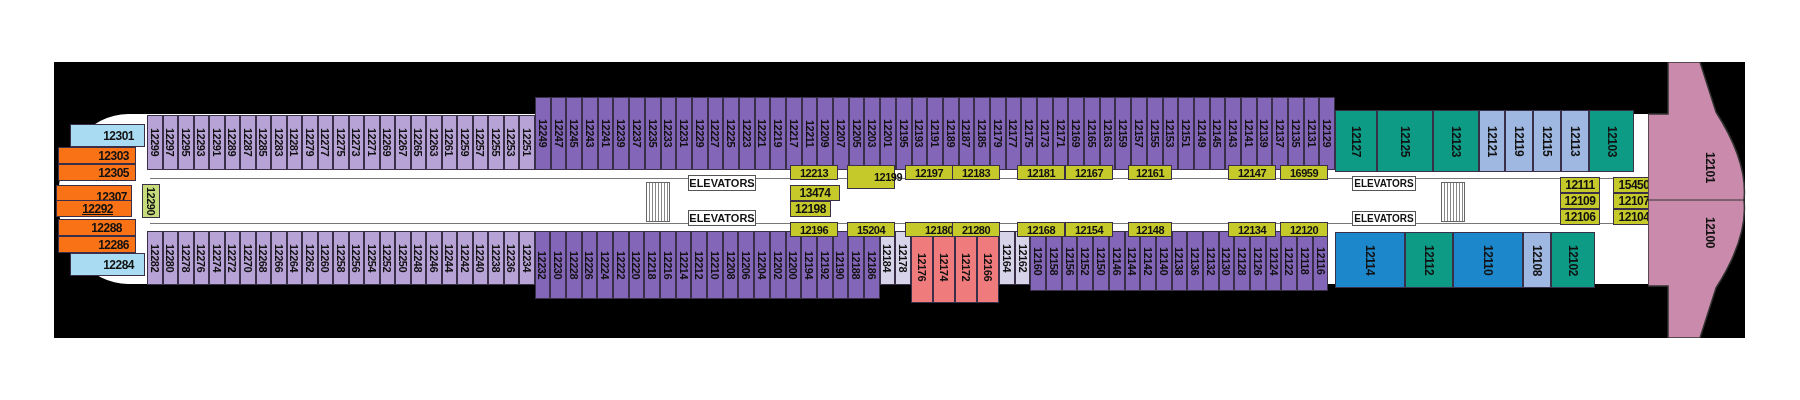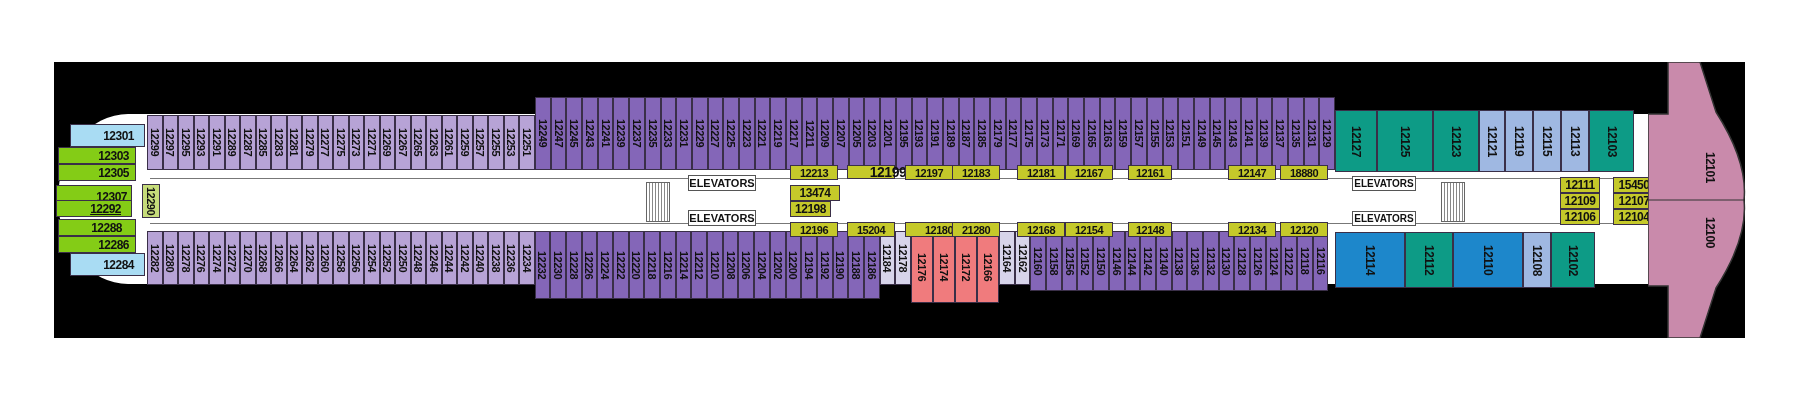--- a/index.html
+++ b/index.html
@@ -5,21 +5,21 @@
   html,body{margin:0;padding:0;background:#fff;}
   body{width:1800px;height:400px;position:relative;overflow:hidden;font-family:"Liberation Sans",sans-serif;}
   #frame{position:absolute;left:54px;top:62px;width:1691px;height:276px;background:#000;}
   .abs{position:absolute;box-sizing:border-box;}
   .hull{position:absolute;left:58px;top:114px;width:1640px;height:170px;background:#fff;border-radius:70px 0 0 70px / 85px 0 0 85px;}
   .cab{position:absolute;box-sizing:border-box;border:1px solid #3a2f48;display:flex;align-items:center;justify-content:center;font-weight:bold;color:#111;font-size:12px;letter-spacing:-0.5px;}
   .v{writing-mode:vertical-rl;}
   .lp{background:#b7a3d6;}
   .dp{background:#8466b8;}
   .lb{background:#a9dcf3;}
-  .red{background:#84cc16;}
+  .red{background:#f97316;}
   .ylw{background:#c5c92a;}
   .lgn{background:#c6dc7a;}
   .teal{background:#0d9b86;}
   .blue{background:#1d87cb;}
   .pb{background:#9fb8e2;}
   .salmon{background:#f07b7d;}
   .pale{background:#d7d4ea;}
   .elev{position:absolute;box-sizing:border-box;background:#fff;border:1px solid #555;font-weight:bold;font-size:11px;display:flex;align-items:center;justify-content:center;color:#111;}
   .corr{position:absolute;background:#fff;border-top:1px solid #777;border-bottom:1px solid #777;}
   .stair{position:absolute;box-sizing:border-box;border:1px solid #666;background:repeating-linear-gradient(90deg,#fff 0 2px,#888 2px 3px);}
@@ -29,21 +29,21 @@
 
 <div id="frame"></div>
 <div class="hull"></div>
 
 <div class="corr" style="left:150px;top:178px;width:1480px;height:44px;"></div>
 
 <div class="cab lb" style="left:70px;top:124px;width:75px;height:23px;justify-content:flex-end;padding-right:10px;">12301</div>
 <div class="cab red" style="left:58px;top:147px;width:78px;height:17px;justify-content:flex-end;padding-right:6px;">12303</div>
 <div class="cab red" style="left:58px;top:164px;width:78px;height:17px;justify-content:flex-end;padding-right:6px;">12305</div>
 <div class="cab red" style="left:56px;top:185px;width:76px;height:23px;justify-content:flex-end;padding-right:4px;">12307</div>
-<div class="cab red" style="left:56px;top:200px;width:76px;height:17px;justify-content:flex-end;padding-right:10px;text-decoration:underline;">12292</div>
+<div class="cab red" style="left:56px;top:200px;width:76px;height:17px;justify-content:flex-end;padding-right:18px;text-decoration:underline;">12292</div>
 <div class="cab red" style="left:58px;top:219px;width:78px;height:17px;justify-content:flex-end;padding-right:13px;">12288</div>
 <div class="cab red" style="left:58px;top:236px;width:78px;height:17px;justify-content:flex-end;padding-right:6px;">12286</div>
 <div class="cab lb" style="left:70px;top:253px;width:75px;height:23px;justify-content:flex-end;padding-right:10px;">12284</div>
 <div class="cab lgn v" style="left:142px;top:184px;width:18px;height:34px;font-size:11px;">12290</div>
 
 <div id="topLight" class="abs" style="left:147px;top:115px;height:55px;display:flex;">
     <div class="cab v lp" style="position: relative; width: 15.5px; height: 55px; font-size: 11px;">
       <span>12299</span>
     </div>
     <div class="cab v lp" style="position: relative; width: 15.5px; height: 55px; font-size: 11px;">
@@ -502,21 +502,21 @@
   </div>
 
 <div class="elev" style="left:688px;top:175px;width:68px;height:16px;">ELEVATORS</div>
 <div class="elev" style="left:688px;top:210px;width:68px;height:16px;">ELEVATORS</div>
 <div class="stair" style="left:646px;top:182px;width:24px;height:40px;"></div>
 
 <div id="innerTop" class="abs" style="left:0;top:0;">
     <div class="cab ylw" style="position: absolute; width: 48px; height: 15px; font-size: 11px; left: 790px; top: 165px;">
       <span>12213</span>
     </div>
-    <div class="cab ylw" style="position: absolute; width: 48px; height: 14px; font-size: 14px; left: 847px; top: 165px; padding-left: 34px;">
+    <div class="cab ylw" style="position: absolute; width: 48px; height: 24px; font-size: 11px; left: 847px; top: 165px; padding-left: 34px;">
       <span>12199</span>
     </div>
     <div class="cab ylw" style="position: absolute; width: 48px; height: 15px; font-size: 11px; left: 905px; top: 165px;">
       <span>12197</span>
     </div>
     <div class="cab ylw" style="position: absolute; width: 48px; height: 15px; font-size: 11px; left: 952px; top: 165px;">
       <span>12183</span>
     </div>
     <div class="cab ylw" style="position: absolute; width: 48px; height: 15px; font-size: 11px; left: 1017px; top: 165px;">
       <span>12181</span>
@@ -524,21 +524,21 @@
     <div class="cab ylw" style="position: absolute; width: 48px; height: 15px; font-size: 11px; left: 1065px; top: 165px;">
       <span>12167</span>
     </div>
     <div class="cab ylw" style="position: absolute; width: 44px; height: 15px; font-size: 11px; left: 1128px; top: 165px;">
       <span>12161</span>
     </div>
     <div class="cab ylw" style="position: absolute; width: 48px; height: 15px; font-size: 11px; left: 1228px; top: 165px;">
       <span>12147</span>
     </div>
     <div class="cab ylw" style="position: absolute; width: 48px; height: 15px; font-size: 11px; left: 1280px; top: 165px;">
-      <span>18880</span>
+      <span>16959</span>
     </div>
   </div>
 <div id="innerBot" class="abs" style="left:0;top:0;">
     <div class="cab ylw" style="position: absolute; width: 48px; height: 15px; font-size: 11px; left: 790px; top: 222px;">
       <span>12196</span>
     </div>
     <div class="cab ylw" style="position: absolute; width: 48px; height: 15px; font-size: 11px; left: 847px; top: 222px;">
       <span>15204</span>
     </div>
     <div class="cab ylw" style="position: absolute; width: 68px; height: 15px; font-size: 11px; left: 905px; top: 222px;">

